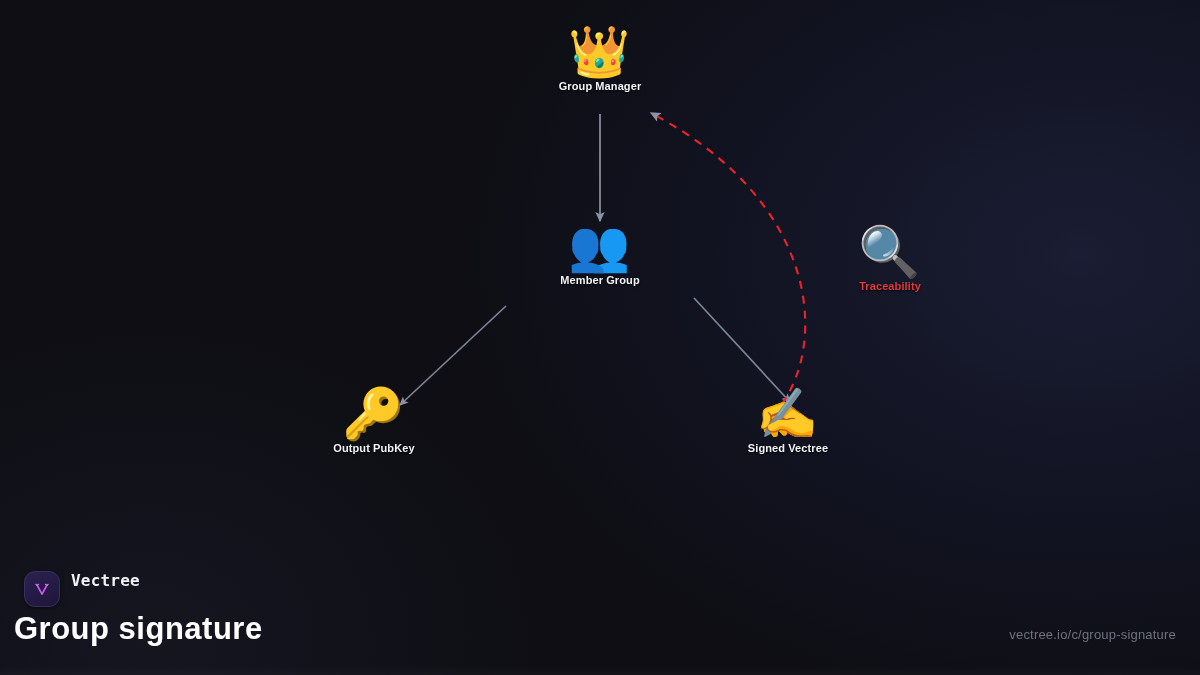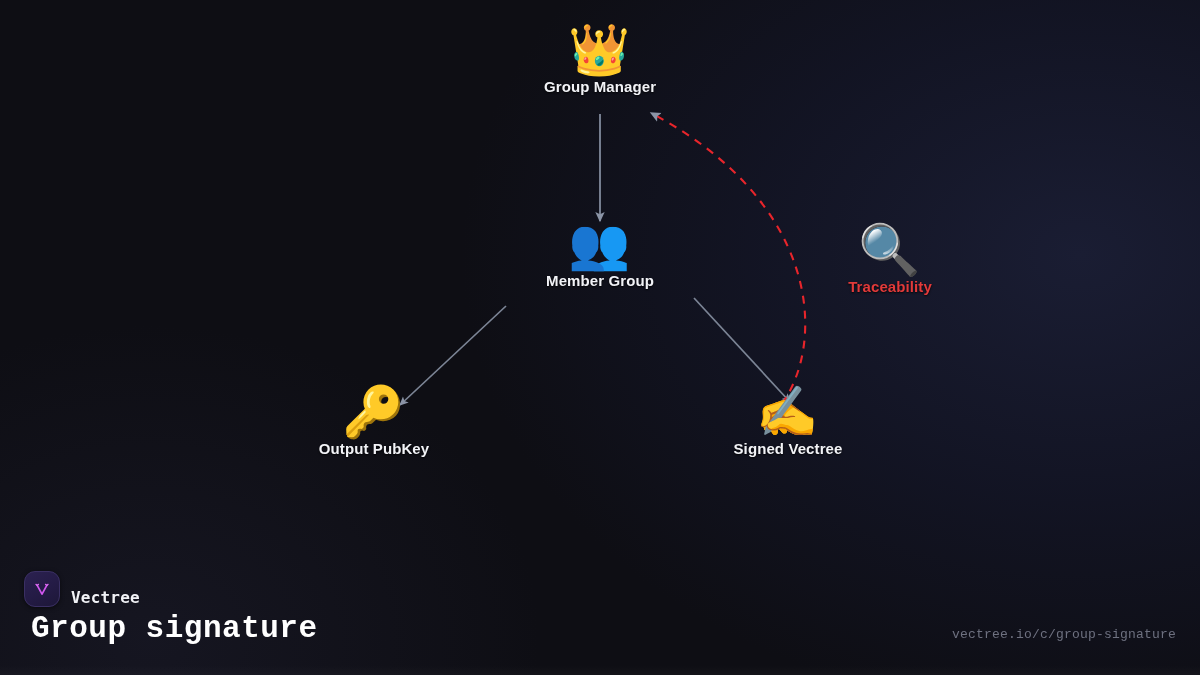--- a/index.html
+++ b/index.html
@@ -44,21 +44,21 @@
     font-size: 50px;
     line-height: 1;
     height: 56px;
     display: flex;
     align-items: center;
     justify-content: center;
     font-family: "DejaVu Sans", sans-serif;
     user-select: none;
   }
   .node-label {
-    font-size: 15px;
+    font-size: 11px;
     font-weight: bold;
     color: #f2f3f7;
     letter-spacing: 0.1px;
     white-space: nowrap;
     text-shadow: 0 1px 2px rgba(0,0,0,0.85);
   }
   .node-label.accent-red {
     color: #e23a3a;
     text-align: center;
   }
@@ -69,21 +69,21 @@
     left: 0;
     bottom: 0;
     width: 1200px;
     height: 118px;
   }
   #brand {
     position: absolute;
     left: 24px;
     top: 14px;
     display: flex;
-    align-items: flex-end;
+    align-items: flex-start;
     gap: 11px;
   }
   #brand-logo {
     width: 34px;
     height: 34px;
     border-radius: 11px;
     background: linear-gradient(150deg, #2b2150 0%, #241b45 55%, #1d1738 100%);
     border: 1px solid #3a2f63;
     display: flex;
     align-items: center;
@@ -92,34 +92,34 @@
   }
   #brand-name {
     font-family: "DejaVu Sans Mono", "Liberation Mono", monospace;
     font-size: 16px;
     font-weight: bold;
     color: #f1f2f6;
     letter-spacing: 0.2px;
   }
   #page-title {
     position: absolute;
-    left: 31px;
+    left: 14px;
     top: 54px;
-    font-family: Liberation Mono, monospace;
+    font-family: Liberation Sans, sans-serif;
     font-size: 31px;
     font-weight: bold;
     color: #ffffff;
     letter-spacing: 0.5px;
     white-space: nowrap;
   }
   #footer-url {
     position: absolute;
     right: 24px;
     bottom: 33px;
-    font-family: Liberation Mono, monospace;
+    font-family: Liberation Sans, sans-serif;
     font-size: 13px;
     color: #6e7180;
     letter-spacing: 0.2px;
     white-space: nowrap;
   }
   #footer-rule {
     position: absolute;
     left: 0;
     bottom: 0;
     width: 1200px;

